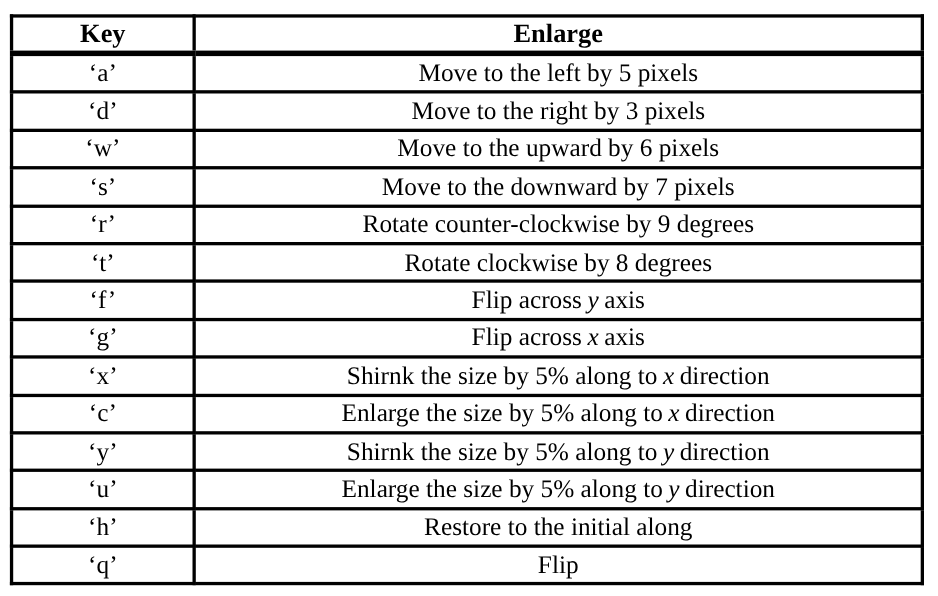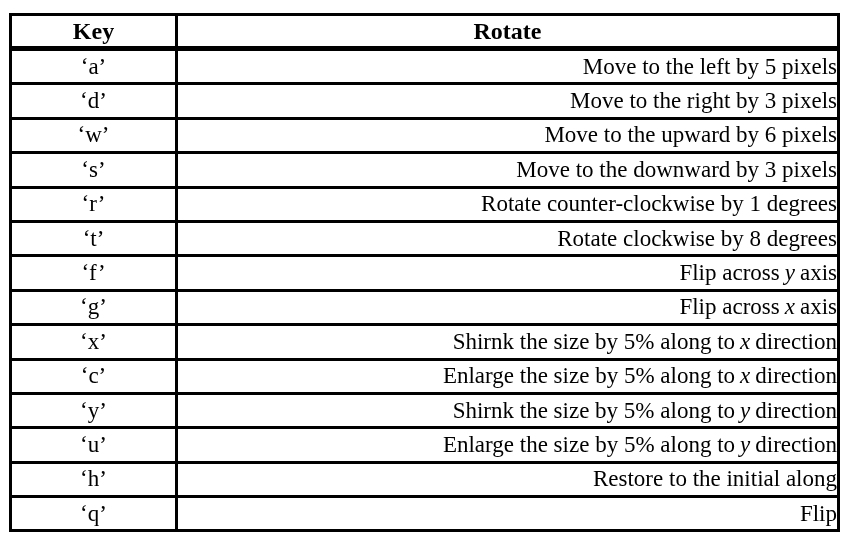--- a/index.html
+++ b/index.html
@@ -42,64 +42,64 @@
   }
   table.keymap tbody td {
     height: 31.4px;
     font-size: 23px;
     vertical-align: middle;
   }
   td.key-cell {
     text-align: center;
   }
   td.action-cell {
-    text-align: right;
+    text-align: center;
     padding-left: 14px;
   }
   .mathvar {
     font-style: italic;
     margin: 0 5px;
   }
   .mathvar:empty { margin: 0; }
 </style>
 </head>
 <body>
 
 <div class="page">
   <table class="keymap">
     <colgroup>
       <col class="key-col">
       <col class="action-col">
     </colgroup>
     <thead>
       <tr>
         <th>Key</th>
-        <th>Rotate</th>
+        <th>Enlarge</th>
       </tr>
     </thead>
     <tbody>
       <tr>
         <td class="key-cell">‘a’</td>
         <td class="action-cell"><span>Move to the left by 5 pixels</span><span class="mathvar"></span><span></span></td>
       </tr>
       <tr>
         <td class="key-cell">‘d’</td>
         <td class="action-cell"><span>Move to the right by 3 pixels</span><span class="mathvar"></span><span></span></td>
       </tr>
       <tr>
         <td class="key-cell">‘w’</td>
         <td class="action-cell"><span>Move to the upward by 6 pixels</span><span class="mathvar"></span><span></span></td>
       </tr>
       <tr>
         <td class="key-cell">‘s’</td>
-        <td class="action-cell"><span>Move to the downward by 3 pixels</span><span class="mathvar"></span><span></span></td>
+        <td class="action-cell"><span>Move to the downward by 7 pixels</span><span class="mathvar"></span><span></span></td>
       </tr>
       <tr>
         <td class="key-cell">‘r’</td>
-        <td class="action-cell"><span>Rotate counter-clockwise by 1 degrees</span><span class="mathvar"></span><span></span></td>
+        <td class="action-cell"><span>Rotate counter-clockwise by 9 degrees</span><span class="mathvar"></span><span></span></td>
       </tr>
       <tr>
         <td class="key-cell">‘t’</td>
         <td class="action-cell"><span>Rotate clockwise by 8 degrees</span><span class="mathvar"></span><span></span></td>
       </tr>
       <tr>
         <td class="key-cell">‘f’</td>
         <td class="action-cell"><span>Flip across</span><span class="mathvar">y</span><span>axis</span></td>
       </tr>
       <tr>

